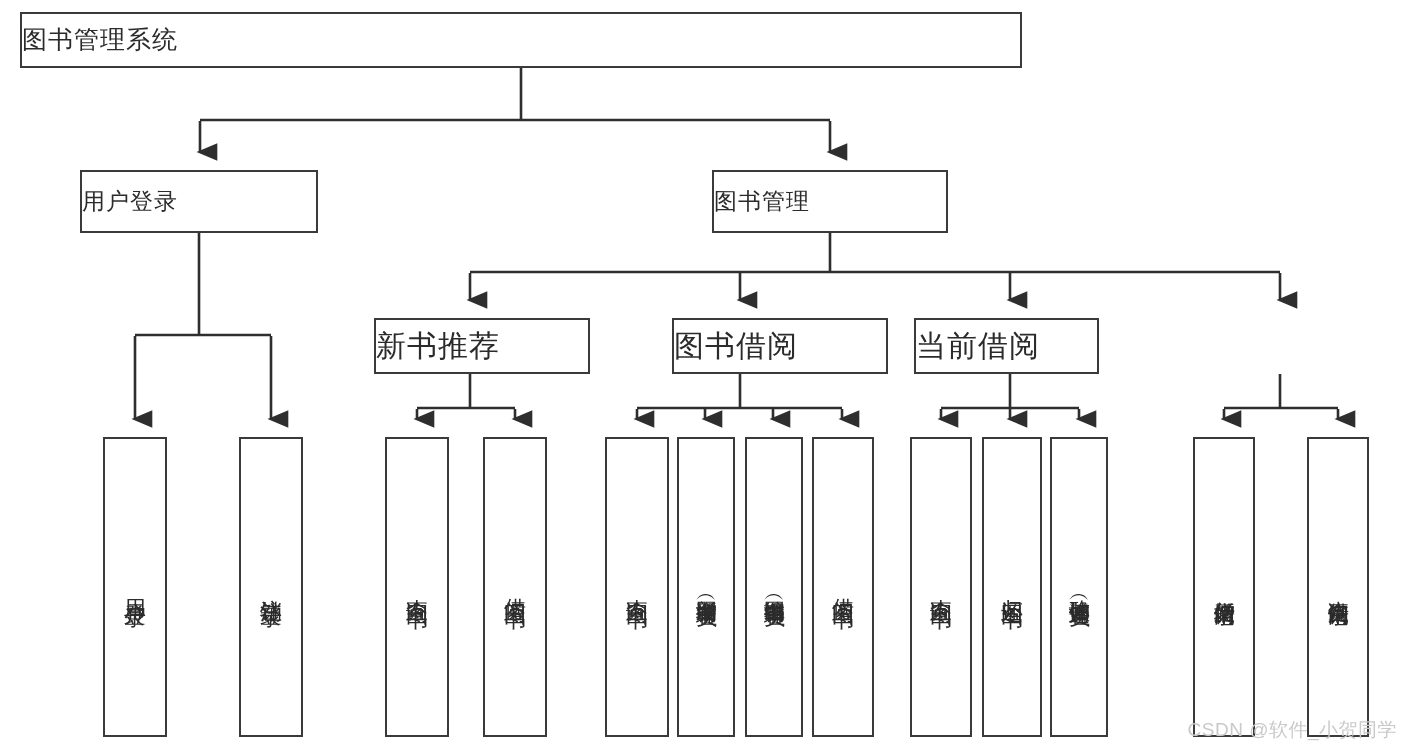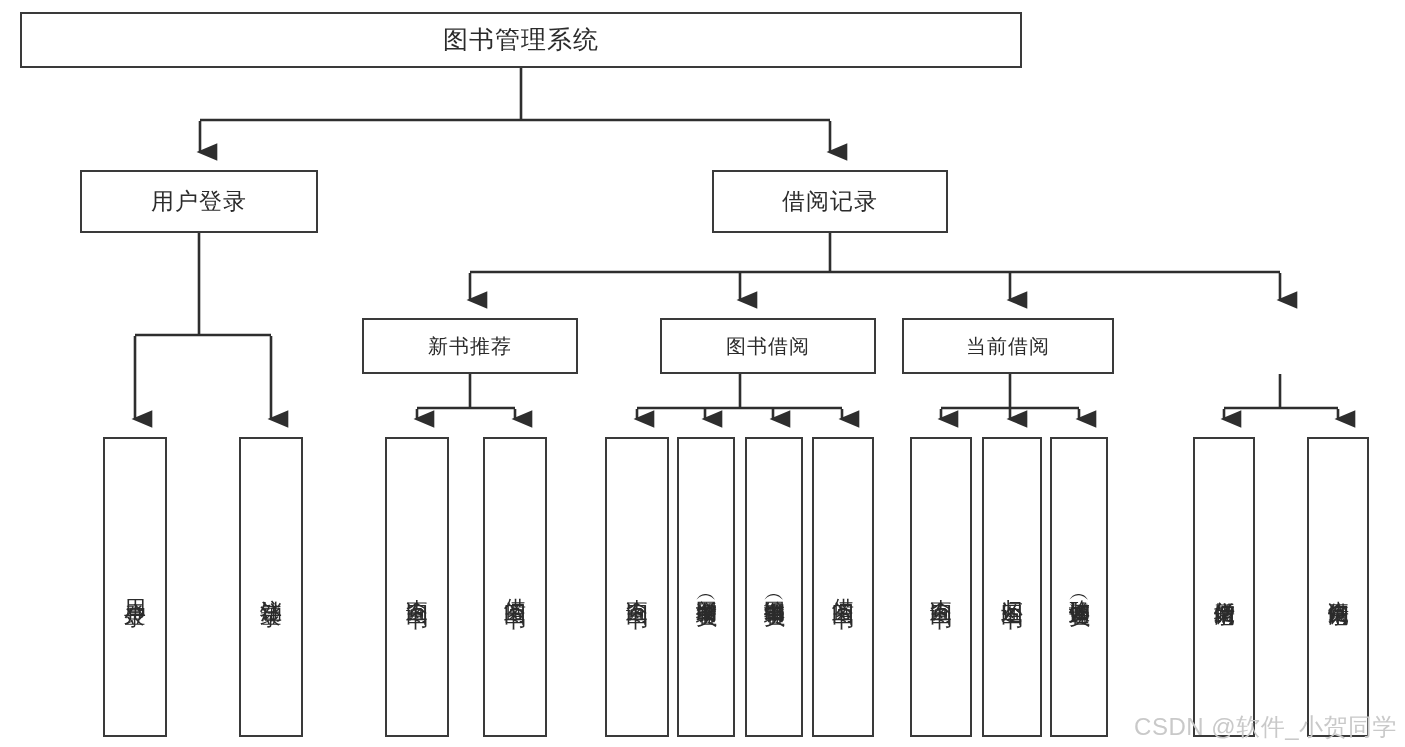--- a/index.html
+++ b/index.html
@@ -13,26 +13,25 @@
   }
   #diagram{position:absolute;left:0;top:0;width:1405px;height:747px;}
 
   .node{
     position:absolute;
     box-sizing:border-box;
     background:#ffffff;
     border:2px solid #3a3a3a;
     display:flex;
     align-items:center;
-    justify-content:center;
     color:#2b2b2b;
   }
   .node.level0{font-size:25px;}
   .node.level1{font-size:23px;}
-  .node.level2{font-size:20px;}
+  .node.level2{font-size:30px;margin-left:12px;}
 
   .node .label{
     line-height:1.25;
     letter-spacing:1px;
     white-space:nowrap;
   }
 
   
   .leaf{
     position:absolute;
@@ -56,21 +55,21 @@
   }
   .leaf.tight .vlabel{font-size:21px;letter-spacing:1px;}
 
   
   #wires{position:absolute;left:0;top:0;width:1405px;height:747px;pointer-events:none;}
 
   .watermark{
     position:absolute;
     right:8px;
     bottom:4px;
-    font-size:24px;
+    font-size:19px;
     color:#c9c9c9;
     white-space:nowrap;
     letter-spacing:0.5px;
   }
 </style>
 </head>
 <body>
 
 <div id="diagram">
 
@@ -126,32 +125,32 @@
 
   <div class="node level0" style="left:20px;top:12px;width:1002px;height:56px;">
     <span class="label">图书管理系统</span>
   </div>
 
   <div class="node level1" style="left:80px;top:170px;width:238px;height:63px;">
     <span class="label">用户登录</span>
   </div>
 
   <div class="node level1" style="left:712px;top:170px;width:236px;height:63px;">
-    <span class="label">借阅记录</span>
+    <span class="label">图书管理</span>
   </div>
 
   <div class="node level2" style="left:362px;top:318px;width:216px;height:56px;">
     <span class="label">新书推荐</span>
   </div>
 
   <div class="node level2" style="left:660px;top:318px;width:216px;height:56px;">
     <span class="label">图书借阅</span>
   </div>
 
-  <div class="node level2" style="left:902px;top:318px;width:212px;height:56px;">
+  <div class="node level2" style="left:902px;top:318px;width:185px;height:56px;">
     <span class="label">当前借阅</span>
   </div>
 
 
   <div class="leaf" style="left:103px;top:437px;width:64px;height:300px;">
     <span class="vlabel">用户登录</span>
   </div>
 
   <div class="leaf" style="left:239px;top:437px;width:64px;height:300px;">
     <span class="vlabel">注销登录</span>

